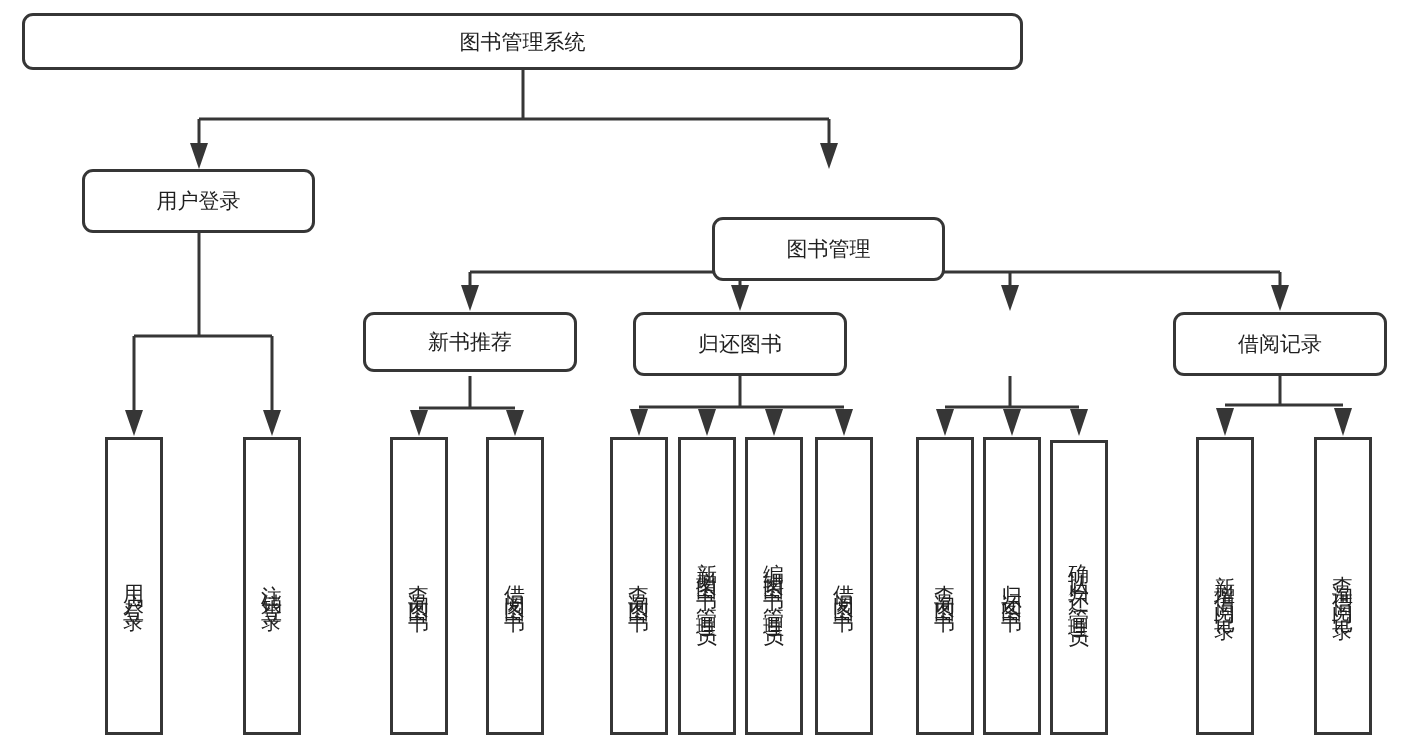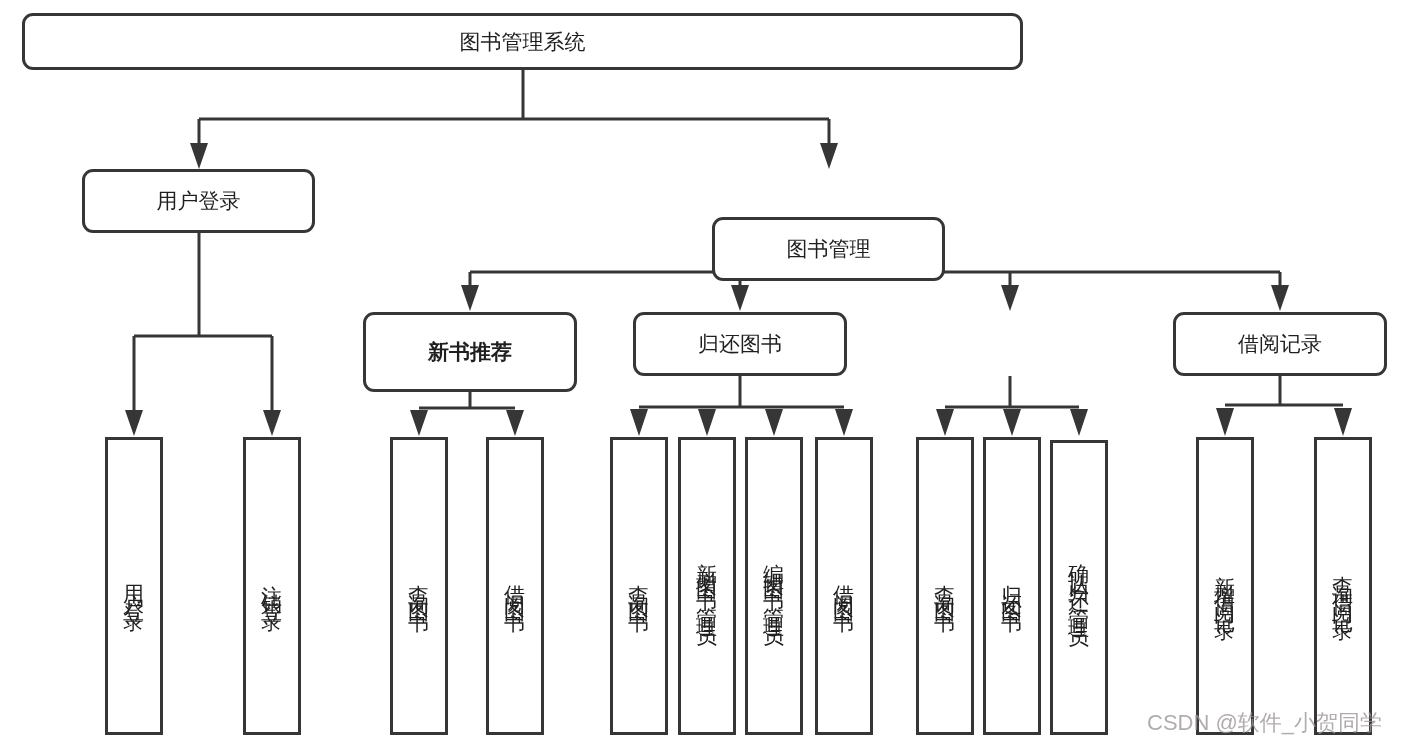--- a/index.html
+++ b/index.html
@@ -112,21 +112,21 @@
     <span>图书管理系统</span>
   </div>
 
   <div class="box h" style="left:82px; top:169px; width:233px; height:64px;">
     <span>用户登录</span>
   </div>
   <div class="box h" style="left:712px; top:169px; width:233px; height:64px;margin-top:48px;">
     <span>图书管理</span>
   </div>
 
-  <div class="box h" style="left:363px; top:312px; width:214px; height:80px;font-weight:bold;">
+  <div class="box h" style="left:363px; top:312px; width:214px; height:60px;">
     <span>新书推荐</span>
   </div>
   <div class="box h" style="left:633px; top:312px; width:214px; height:64px;">
     <span>归还图书</span>
   </div>
   <div class="box h" style="left:1173px; top:312px; width:214px; height:64px;">
     <span>借阅记录</span>
   </div>
 
   <div class="box v" style="left:105px; top:437px; width:58px; height:298px;">
@@ -166,15 +166,14 @@
     <span>确认归还（管理员）</span>
   </div>
 
   <div class="box v" style="left:1196px; top:437px; width:58px; height:298px;">
     <span>新增借阅记录</span>
   </div>
   <div class="box v" style="left:1314px; top:437px; width:58px; height:298px;">
     <span>查询借阅记录</span>
   </div>
 
-  <div id="watermark">CSDN @软件_小贺同学</div>
 
 </div>
 
 </body></html>

